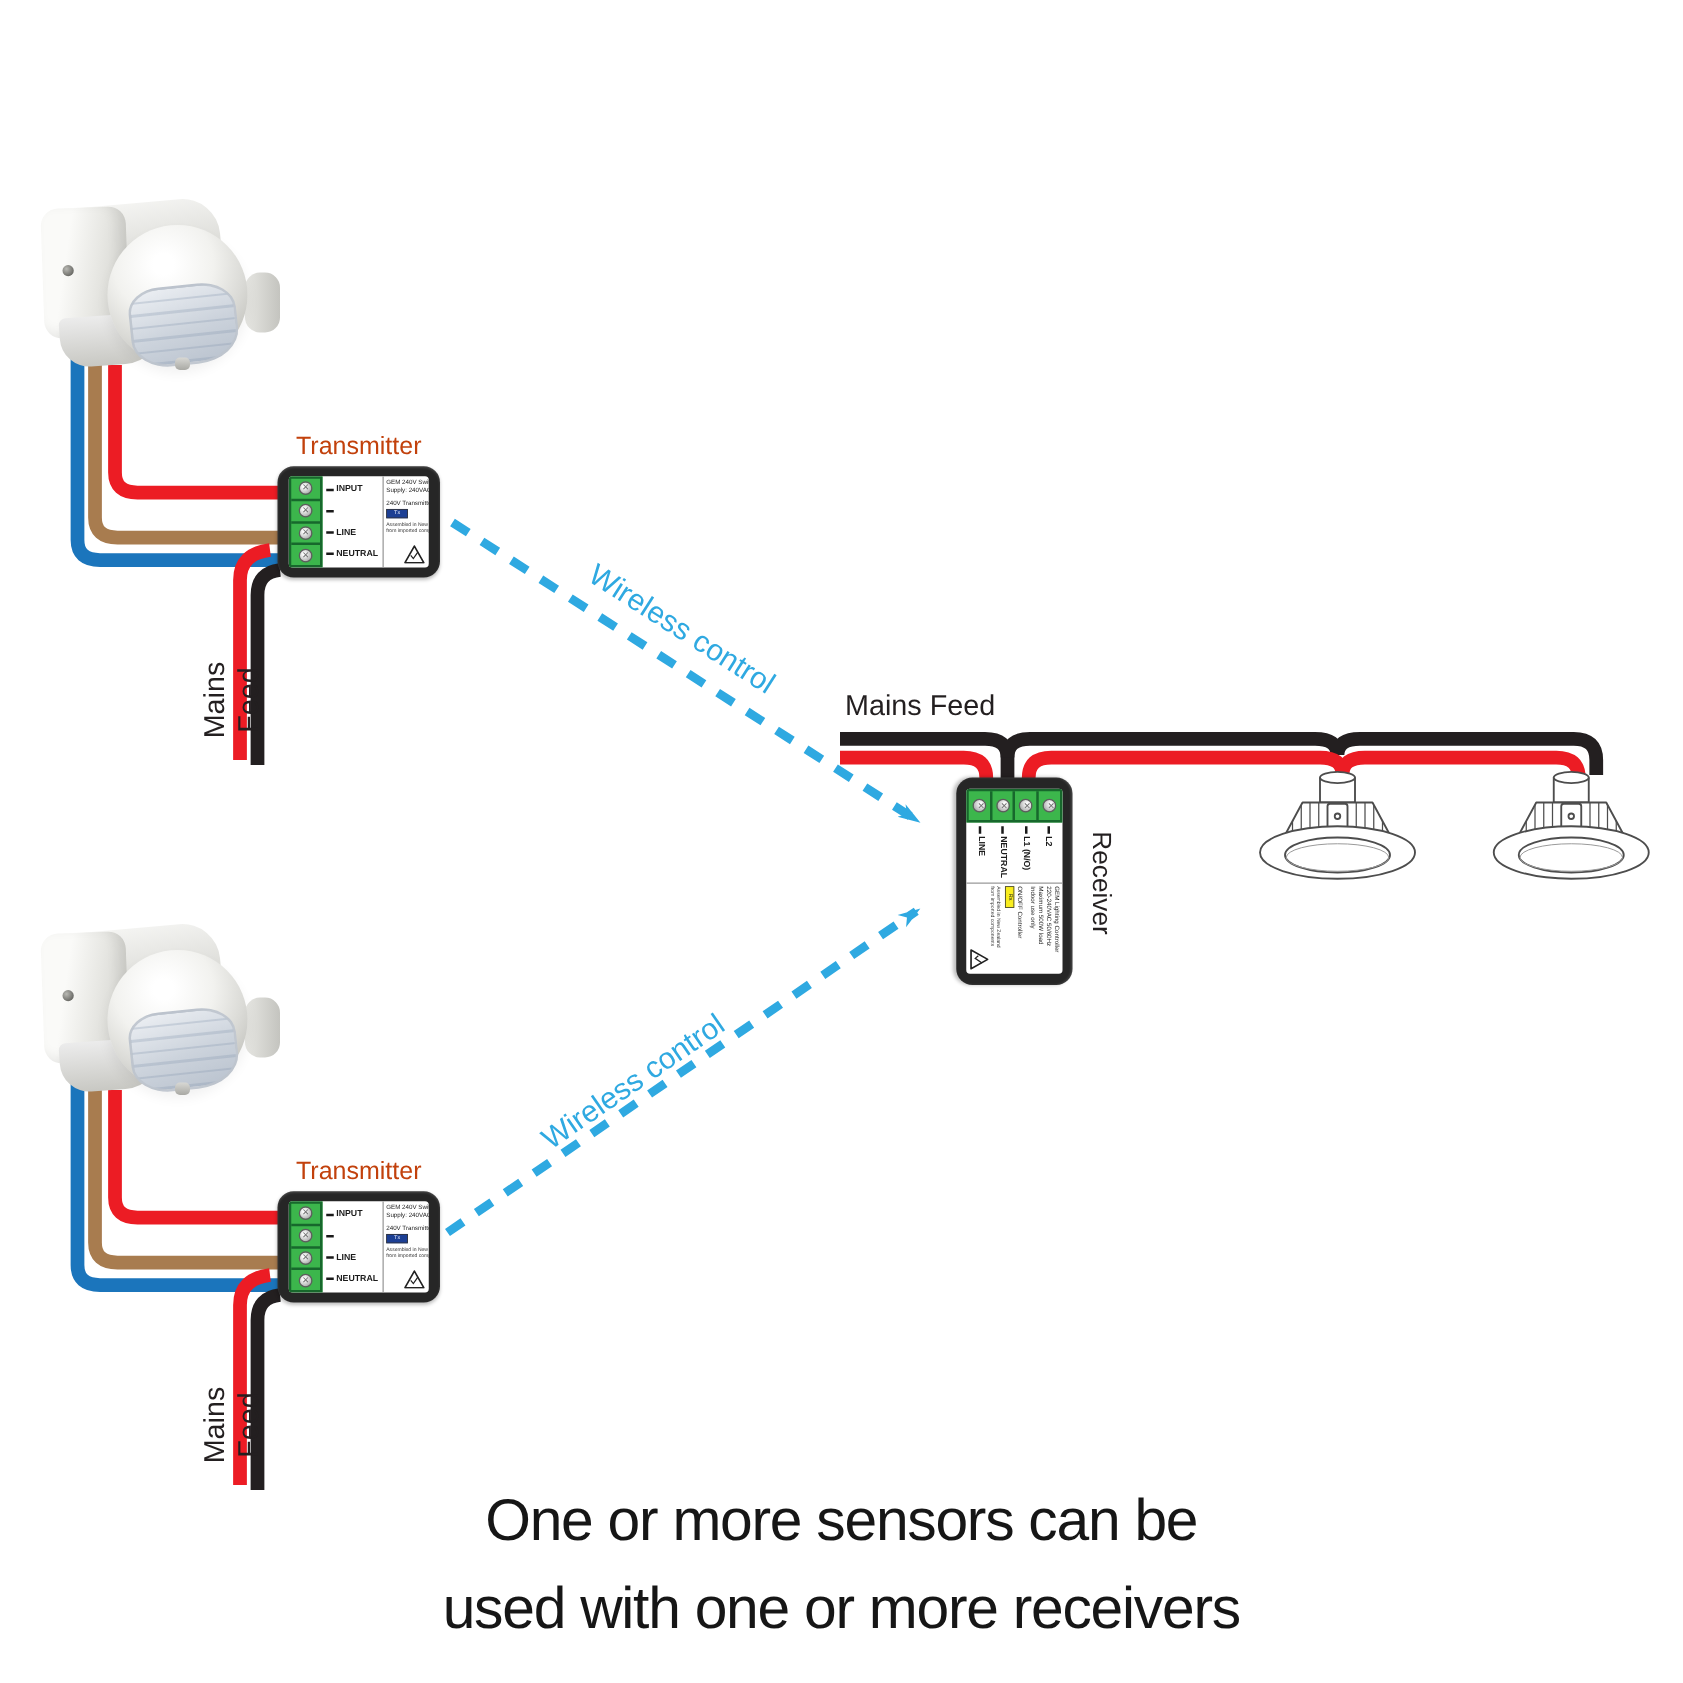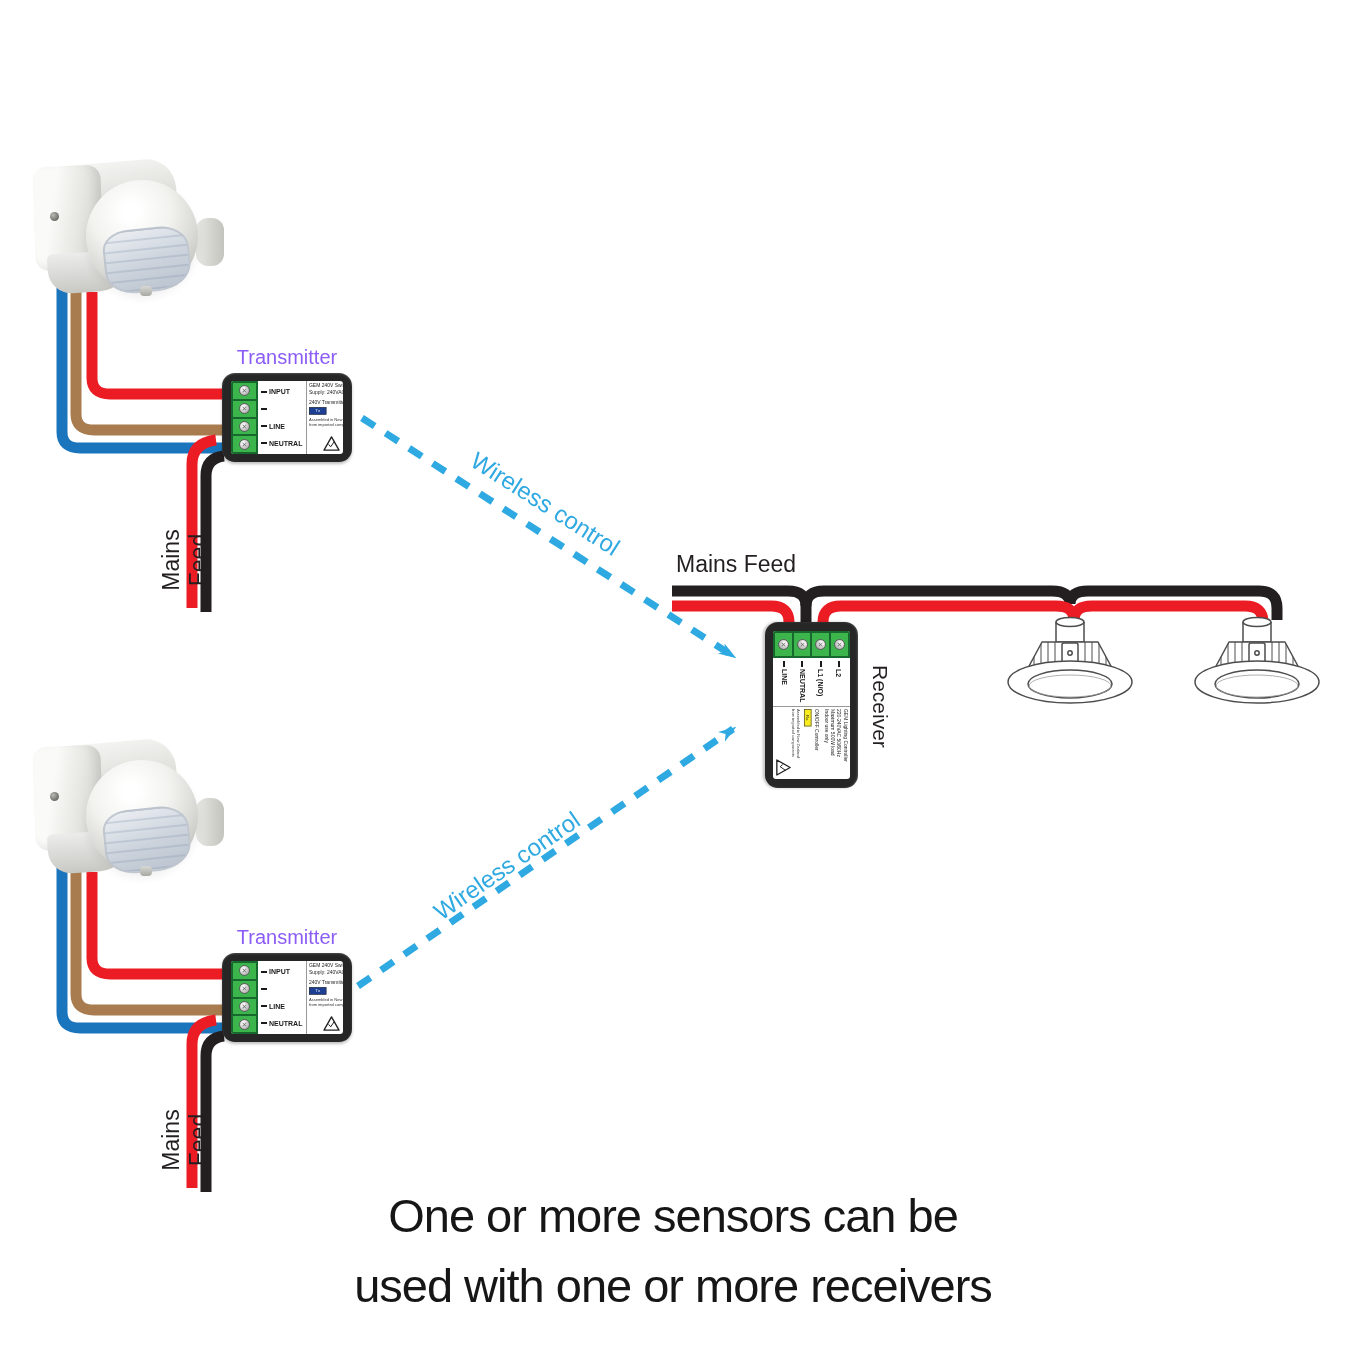--- a/index.html
+++ b/index.html
@@ -2,21 +2,21 @@
 <html><head>
 <meta charset="utf-8">
 <style>
   html,body{margin:0;padding:0;background:#fff;}
   #canvas{position:relative;width:1346px;height:1346px;background:#fff;overflow:hidden;
           font-family:"Liberation Sans",sans-serif;color:#1a1a1a;}
   #wires{position:absolute;left:0;top:0;z-index:1;}
   .abs{position:absolute;z-index:2;}
 
   
-  .device-title{width:130px;text-align:center;font-size:20px;color:#8b5cf6;}
+  .device-title{width:130px;text-align:center;font-size:20px;color:#c2410c;}
   .mains-h{font-size:23px;color:#231f20;}
   .mains-v{width:120px;height:28px;text-align:center;font-size:23px;color:#231f20;
            transform:rotate(-90deg);}
   .receiver-title{width:34px;height:156px;writing-mode:vertical-rl;text-align:center;
                   font-size:21px;color:#231f20;}
   .wireless{width:230px;text-align:center;font-size:24px;color:#2fa9e1;}
   .caption{left:0;width:1346px;text-align:center;font-size:47px;letter-spacing:-1px;color:#161616;}
 
   
   .sensor{width:222px;height:152px;}

